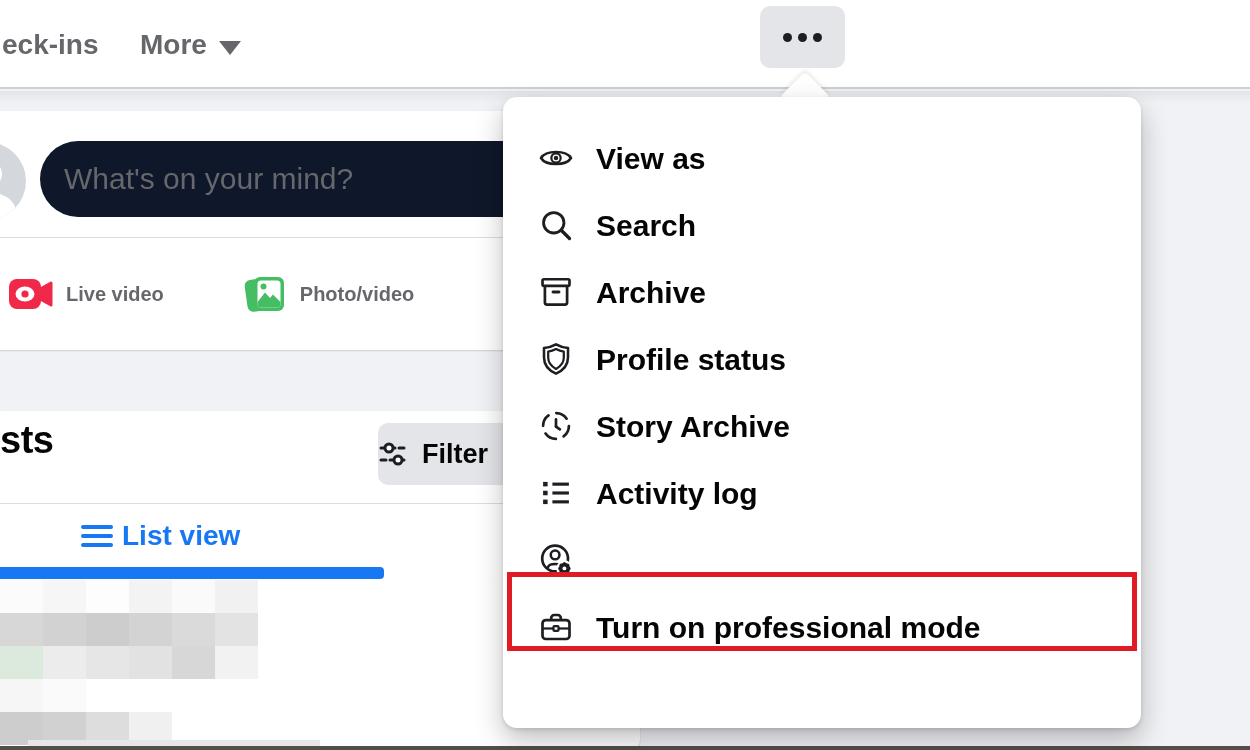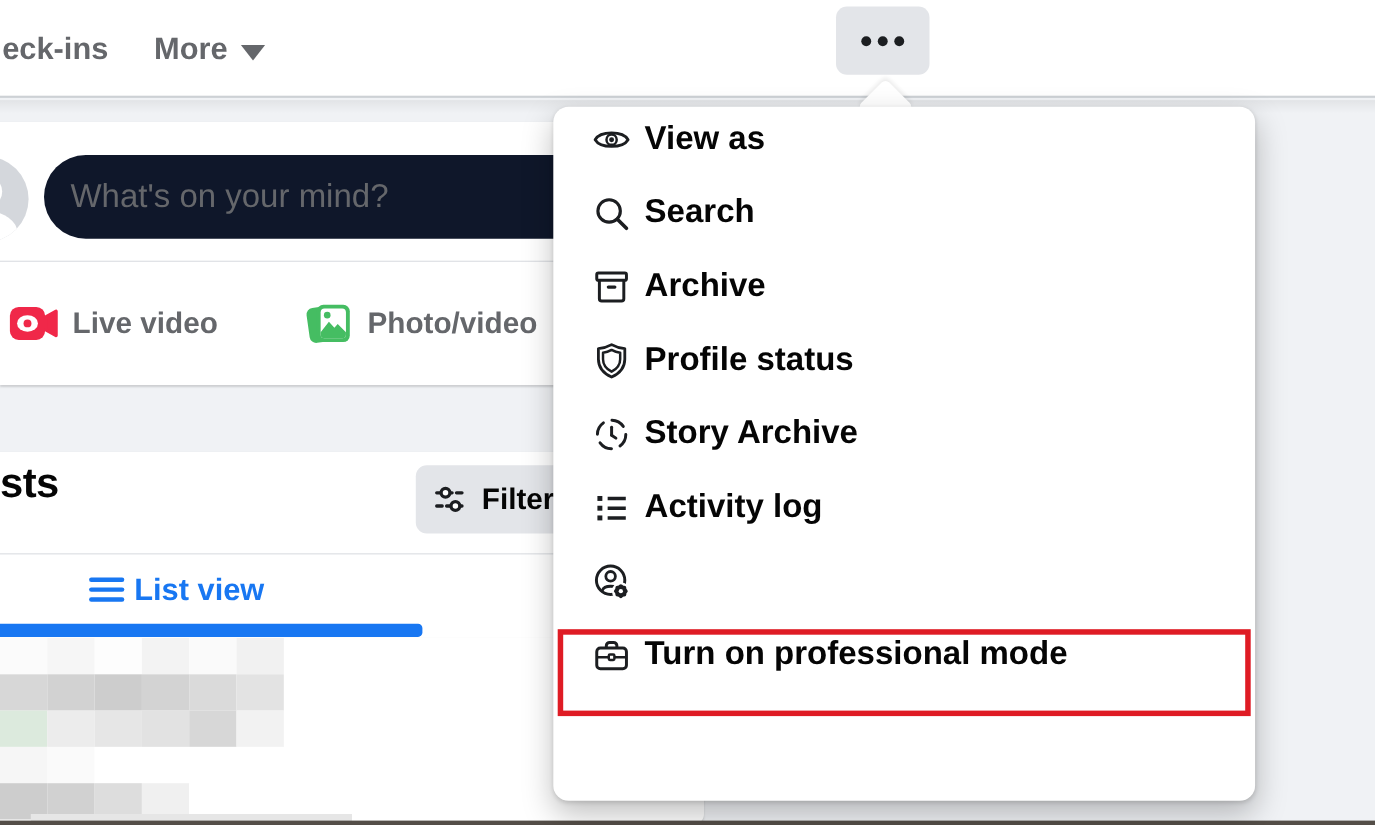--- a/index.html
+++ b/index.html
@@ -54,28 +54,28 @@
     position:absolute; left:40px; top:30px; width:560px; height:76px;
     background:#0f172a; border-radius:38px; display:flex; align-items:center;
     padding-left:24px; cursor:pointer;
   }
   .composer-pill span { font-size:30px; color:#65676b; }
   .composer-divider { position:absolute; left:0; top:126px; width:640px; height:1px; background:#dadde1; }
   .composer-actions { position:absolute; left:0; top:127px; width:640px; height:112px; display:flex; align-items:center; }
   .action-item { display:flex; align-items:center; gap:12px; cursor:pointer; }
   .action-live { margin-left:8px; }
   .action-photo { margin-left:78px; }
-  .action-item span { font-size:27px; font-weight:600; color:#65676b; white-space:nowrap; }
+  .action-item span { font-size:20px; font-weight:600; color:#65676b; white-space:nowrap; }
 
   .posts-card { left:0; top:383px; width:640px; height:180px; border-radius:0 10px 0 0;margin-top:28px; }
   .posts-title { position:absolute; left:0px; top:8px; font-size:38px; font-weight:700; color:#050505; letter-spacing:-0.5px; }
   .filter-btn {
     position:absolute; left:378px; top:12px; width:155px; height:62px;
     background:#e3e5e9; border-radius:10px; display:flex; align-items:center;
-    padding-left:16px; gap:12px; cursor:pointer;
+    padding-left:0; gap:12px; cursor:pointer;
   }
   .filter-btn span { font-size:27px; font-weight:600; color:#050505; }
   .posts-divider { position:absolute; left:0; top:92px; width:640px; height:1px; background:#dadde1; }
   .listview-tab {
     position:absolute; left:80px; top:96px; height:58px; display:flex;
     align-items:center; gap:8px; cursor:pointer;
   }
   .listview-tab span { font-size:28px; font-weight:600; color:#1877f2; }
   .active-tab-bar {
     position:absolute; left:0; top:156px; width:384px; height:12px;
@@ -97,22 +97,22 @@
     background:#ffffff; transform:rotate(45deg); border-radius:5px; z-index:40;
     box-shadow:-2px -2px 4px rgba(0,0,0,0.08);
   }
   .menu-panel {
     position:absolute; left:503px; top:97px; width:638px; height:631px;
     background:#ffffff; border-radius:14px; z-index:50;
     box-shadow:0 12px 28px rgba(0,0,0,0.25), 0 2px 4px rgba(0,0,0,0.12);
     padding-top:12px;
   }
   .menu-item {
-    height:67px; margin:0 9px; display:flex; align-items:flex-start;
-    padding-left:26px; gap:12px; border-radius:8px; cursor:pointer;
+    height:67px; margin:0 9px; display:flex; align-items:flex-end;
+    padding-left:26px; gap:22px; border-radius:8px; cursor:pointer;
   }
   .menu-item.highlighted { background:#f1f2f3; }
   .menu-item .mi-label { font-size:30px; font-weight:600; color:#050505; white-space:nowrap; }
   .mi-icon { width:36px; height:36px; flex:0 0 36px; display:flex; align-items:center; justify-content:center; }
   .annotation-box {
     position:absolute; left:4px; top:475px; width:630px; height:79px;
     border:5px solid #df1b24; pointer-events:none; z-index:60;
   }
   svg { display:block; }
 </style>

